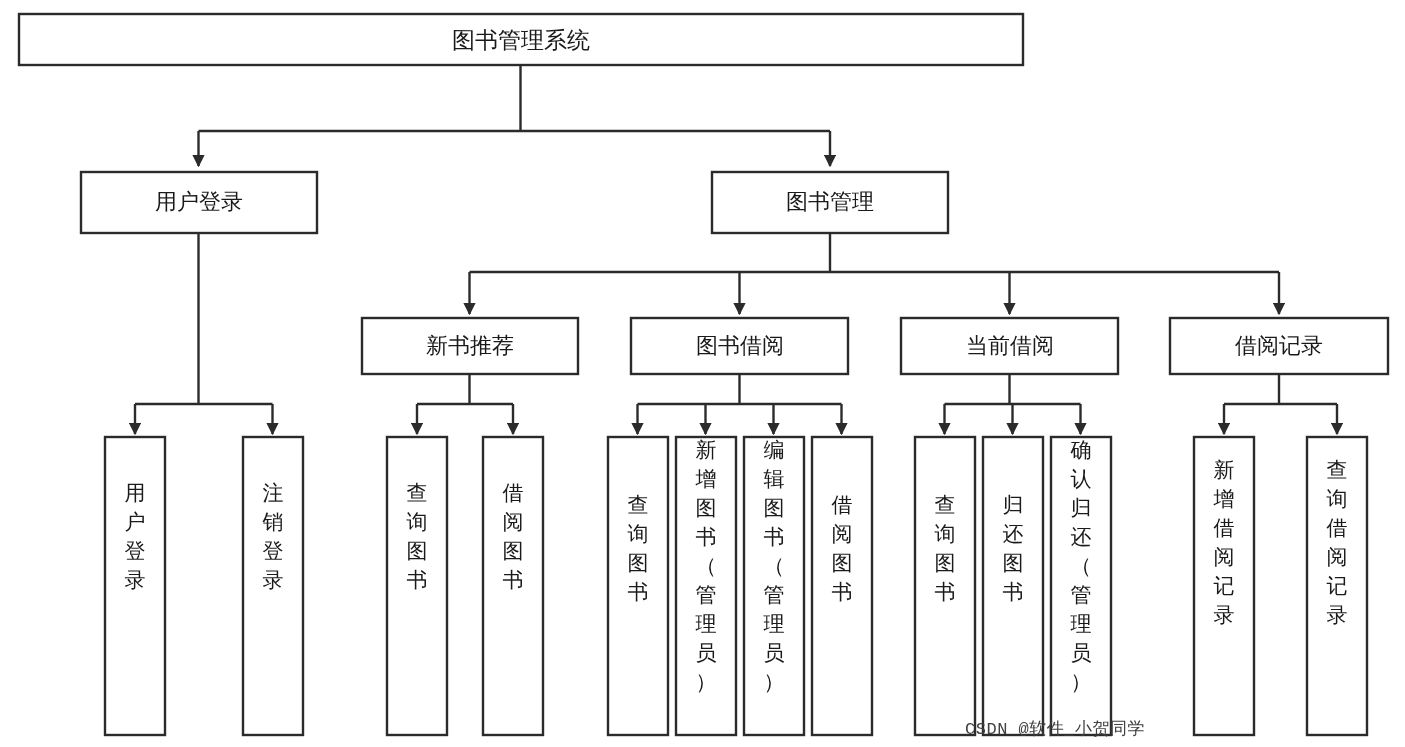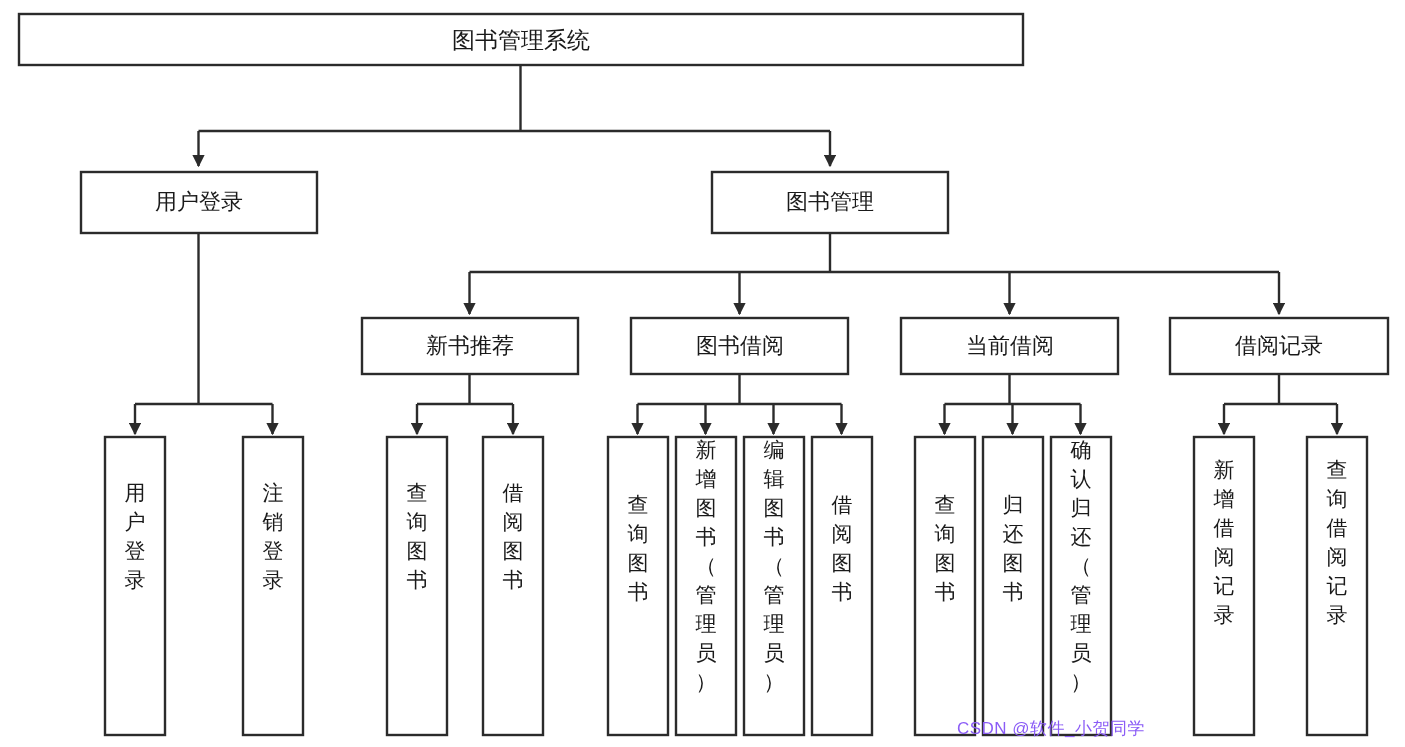--- a/index.html
+++ b/index.html
@@ -53,23 +53,23 @@
   text.level2 { font-size: 22px; }
   .vlabel {
     font-size: 21px;
     fill: #1a1a1a;
     text-anchor: middle;
   }
   .watermark {
     position: absolute;
     right: 10px;
     bottom: 7px;
-    color: #8b5cf6;
+    color: #404040;
     font-size: 17px;
-    font-family: Liberation Sans, sans-serif;
+    font-family: Liberation Mono, monospace;
     letter-spacing: 0.5px;
     white-space: nowrap;
     user-select: none;
     text-align: center;
   }
 </style>
 </head>
 <body>
 
 <div id="diagram-root">

